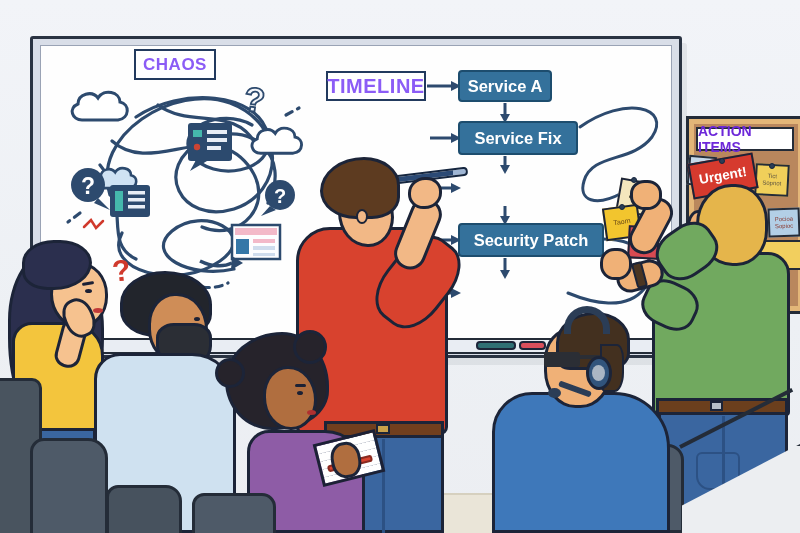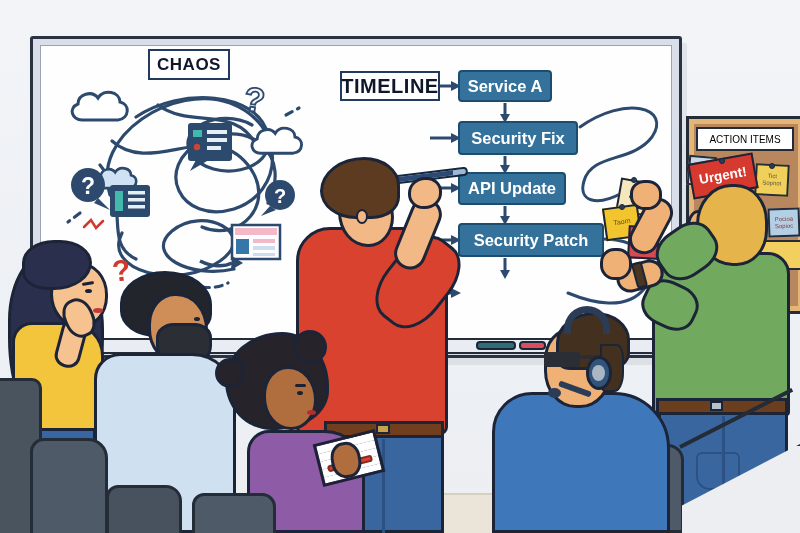--- a/index.html
+++ b/index.html
@@ -3,23 +3,23 @@
 <meta charset="utf-8">
 <style>
   html,body{margin:0;padding:0;background:#dfe3e8;}
   #scene{position:relative;width:800px;height:533px;overflow:hidden;
          background:linear-gradient(180deg,#f2f4f8 0%,#edf0f4 60%,#eceef2 100%);
          font-family:"Liberation Sans",sans-serif;}
   .a{position:absolute;box-sizing:border-box;}
   .ol{border:3px solid #1c2438;}
   .ol2{border:2.5px solid #1c2438;}
   .ol1{border:2px solid #242c38;}
-  .labelbox{background:#fff;border:2.5px solid #223a5e;color:#0f172a;
+  .labelbox{background:#fff;border:2.5px solid #223a5e;color:#8b5cf6;
             font-weight:bold;display:flex;align-items:center;justify-content:center;
-            letter-spacing:.5px;margin-left:14px;}
+            letter-spacing:.5px;}
   .flowbox{background:#34719b;border:2.5px solid #1d4d6e;border-radius:4px;color:#fff;
            font-weight:bold;font-size:16.5px;display:flex;align-items:center;
            justify-content:center;white-space:nowrap;}
   .note{display:flex;flex-direction:column;align-items:center;justify-content:center;
         text-align:center;line-height:1.15;}
   .pin{width:6px;height:6px;border-radius:50%;background:#2b3d56;border:1px solid #16263f;}
   svg text{font-family:"Liberation Sans",sans-serif;}
 </style>
 </head>
 <body>
@@ -120,24 +120,21 @@
     <span>CHAOS</span>
   </div>
   <div class="a labelbox" style="left:326px;top:71px;width:100px;height:30px;font-size:20px;z-index:7;">
     <span>TIMELINE</span>
   </div>
 
   <div class="a flowbox" style="left:458px;top:70px;width:94px;height:32px;z-index:7;">
     <span>Service A</span>
     </div>
   <div class="a flowbox" style="left:458px;top:121px;width:120px;height:34px;z-index:7;">
-    <span>Security Fix</span>
-    </div>
-  <div class="a flowbox" style="left:458px;top:172px;width:108px;height:33px;z-index:7;">
-    <span>API Update</span>
+    <span>Service Fix</span>
     </div>
   <div class="a flowbox" style="left:458px;top:223px;width:146px;height:34px;z-index:7;">
     <span>Security Patch</span>
     </div>
 
   <div class="a note ol2" style="left:618px;top:180px;width:32px;height:34px;background:#f4e6bd;transform:rotate(10deg);z-index:17;">
     <div style="display:flex;gap:4px;">
         <div style="width:3px;height:3px;background:#55503d;border-radius:50%;"></div>
         <div style="width:3px;height:3px;background:#55503d;border-radius:50%;"></div>
       </div>
@@ -146,21 +143,21 @@
     <span style="font-size:7px;color:#6a4a14;">Taom</span>
   </div>
   <div class="a note ol2" style="left:628px;top:226px;width:31px;height:33px;background:#d84a52;transform:rotate(3deg);z-index:17;">
     <span style="font-size:6.5px;color:#5a1613;">Taoos</span>
   </div>
   <div class="a pin" style="left:631px;top:177px;z-index:19;"></div>
   <div class="a pin" style="left:619px;top:204px;z-index:19;"></div>
 
   <div class="a" style="left:686px;top:116px;width:120px;height:198px;background:#b9875d;border:3px solid #242c38;box-shadow:inset 0 0 0 5px #e3b678;z-index:5;"></div>
   <div class="a" style="left:696px;top:127px;width:98px;height:24px;background:#fff;border:2px solid #242c38;display:flex;align-items:center;justify-content:center;z-index:6;">
-    <span style="font-size:10px;font-weight:normal;color:#000000;">ACTION ITEMS</span>
+    <span style="font-size:14px;font-weight:bold;color:#6d28d9;">ACTION ITEMS</span>
   </div>
   <div class="a note ol1" style="left:688px;top:156px;width:28px;height:30px;background:#c6d9ea;transform:rotate(5deg);z-index:6;"></div>
   <div class="a note ol2" style="left:690px;top:158px;width:66px;height:36px;background:#d63a2e;transform:rotate(-10deg);z-index:7;">
     <span style="font-size:13.5px;font-weight:bold;color:#fff;">Urgent!</span>
   </div>
   <div class="a note ol1" style="left:755px;top:164px;width:34px;height:32px;background:#f0cf5a;transform:rotate(3deg);z-index:6;">
     <span style="font-size:6px;color:#5c5340;">Tict</span>
     <span style="font-size:6px;color:#5c5340;">Sopnot</span>
   </div>
   <div class="a note ol1" style="left:768px;top:208px;width:32px;height:29px;background:#b3cfe6;transform:rotate(-2deg);z-index:6;">

